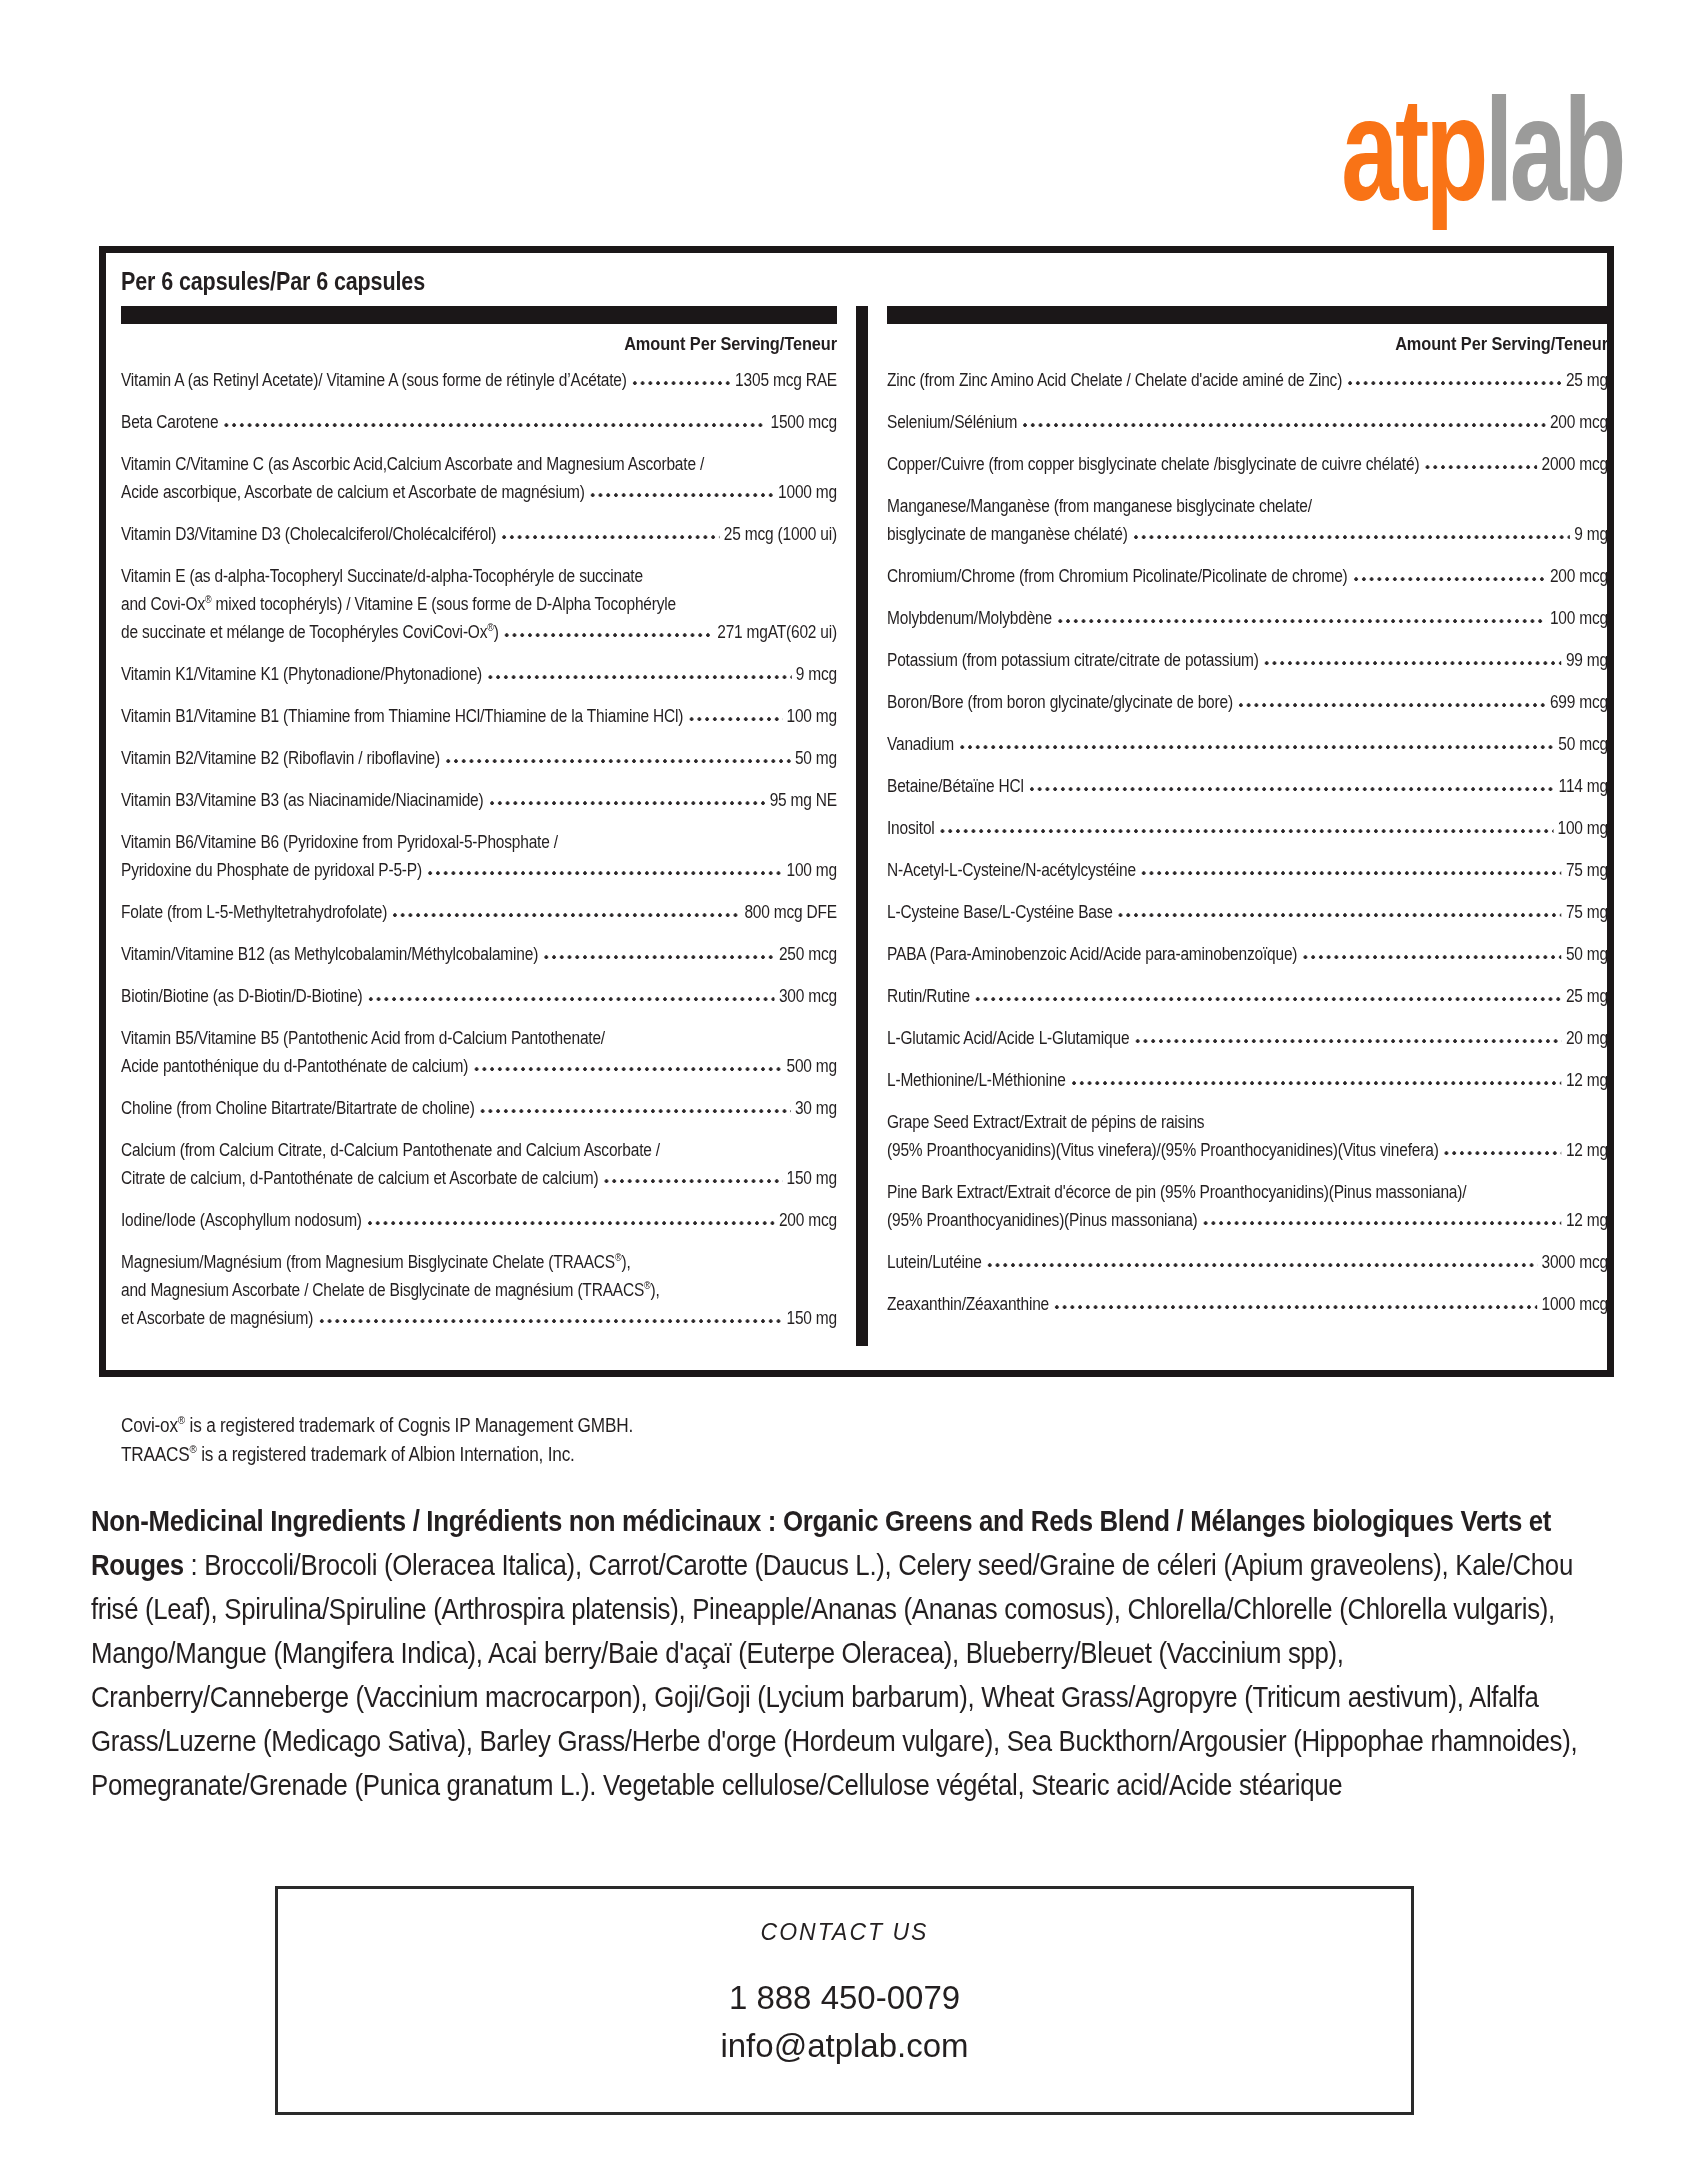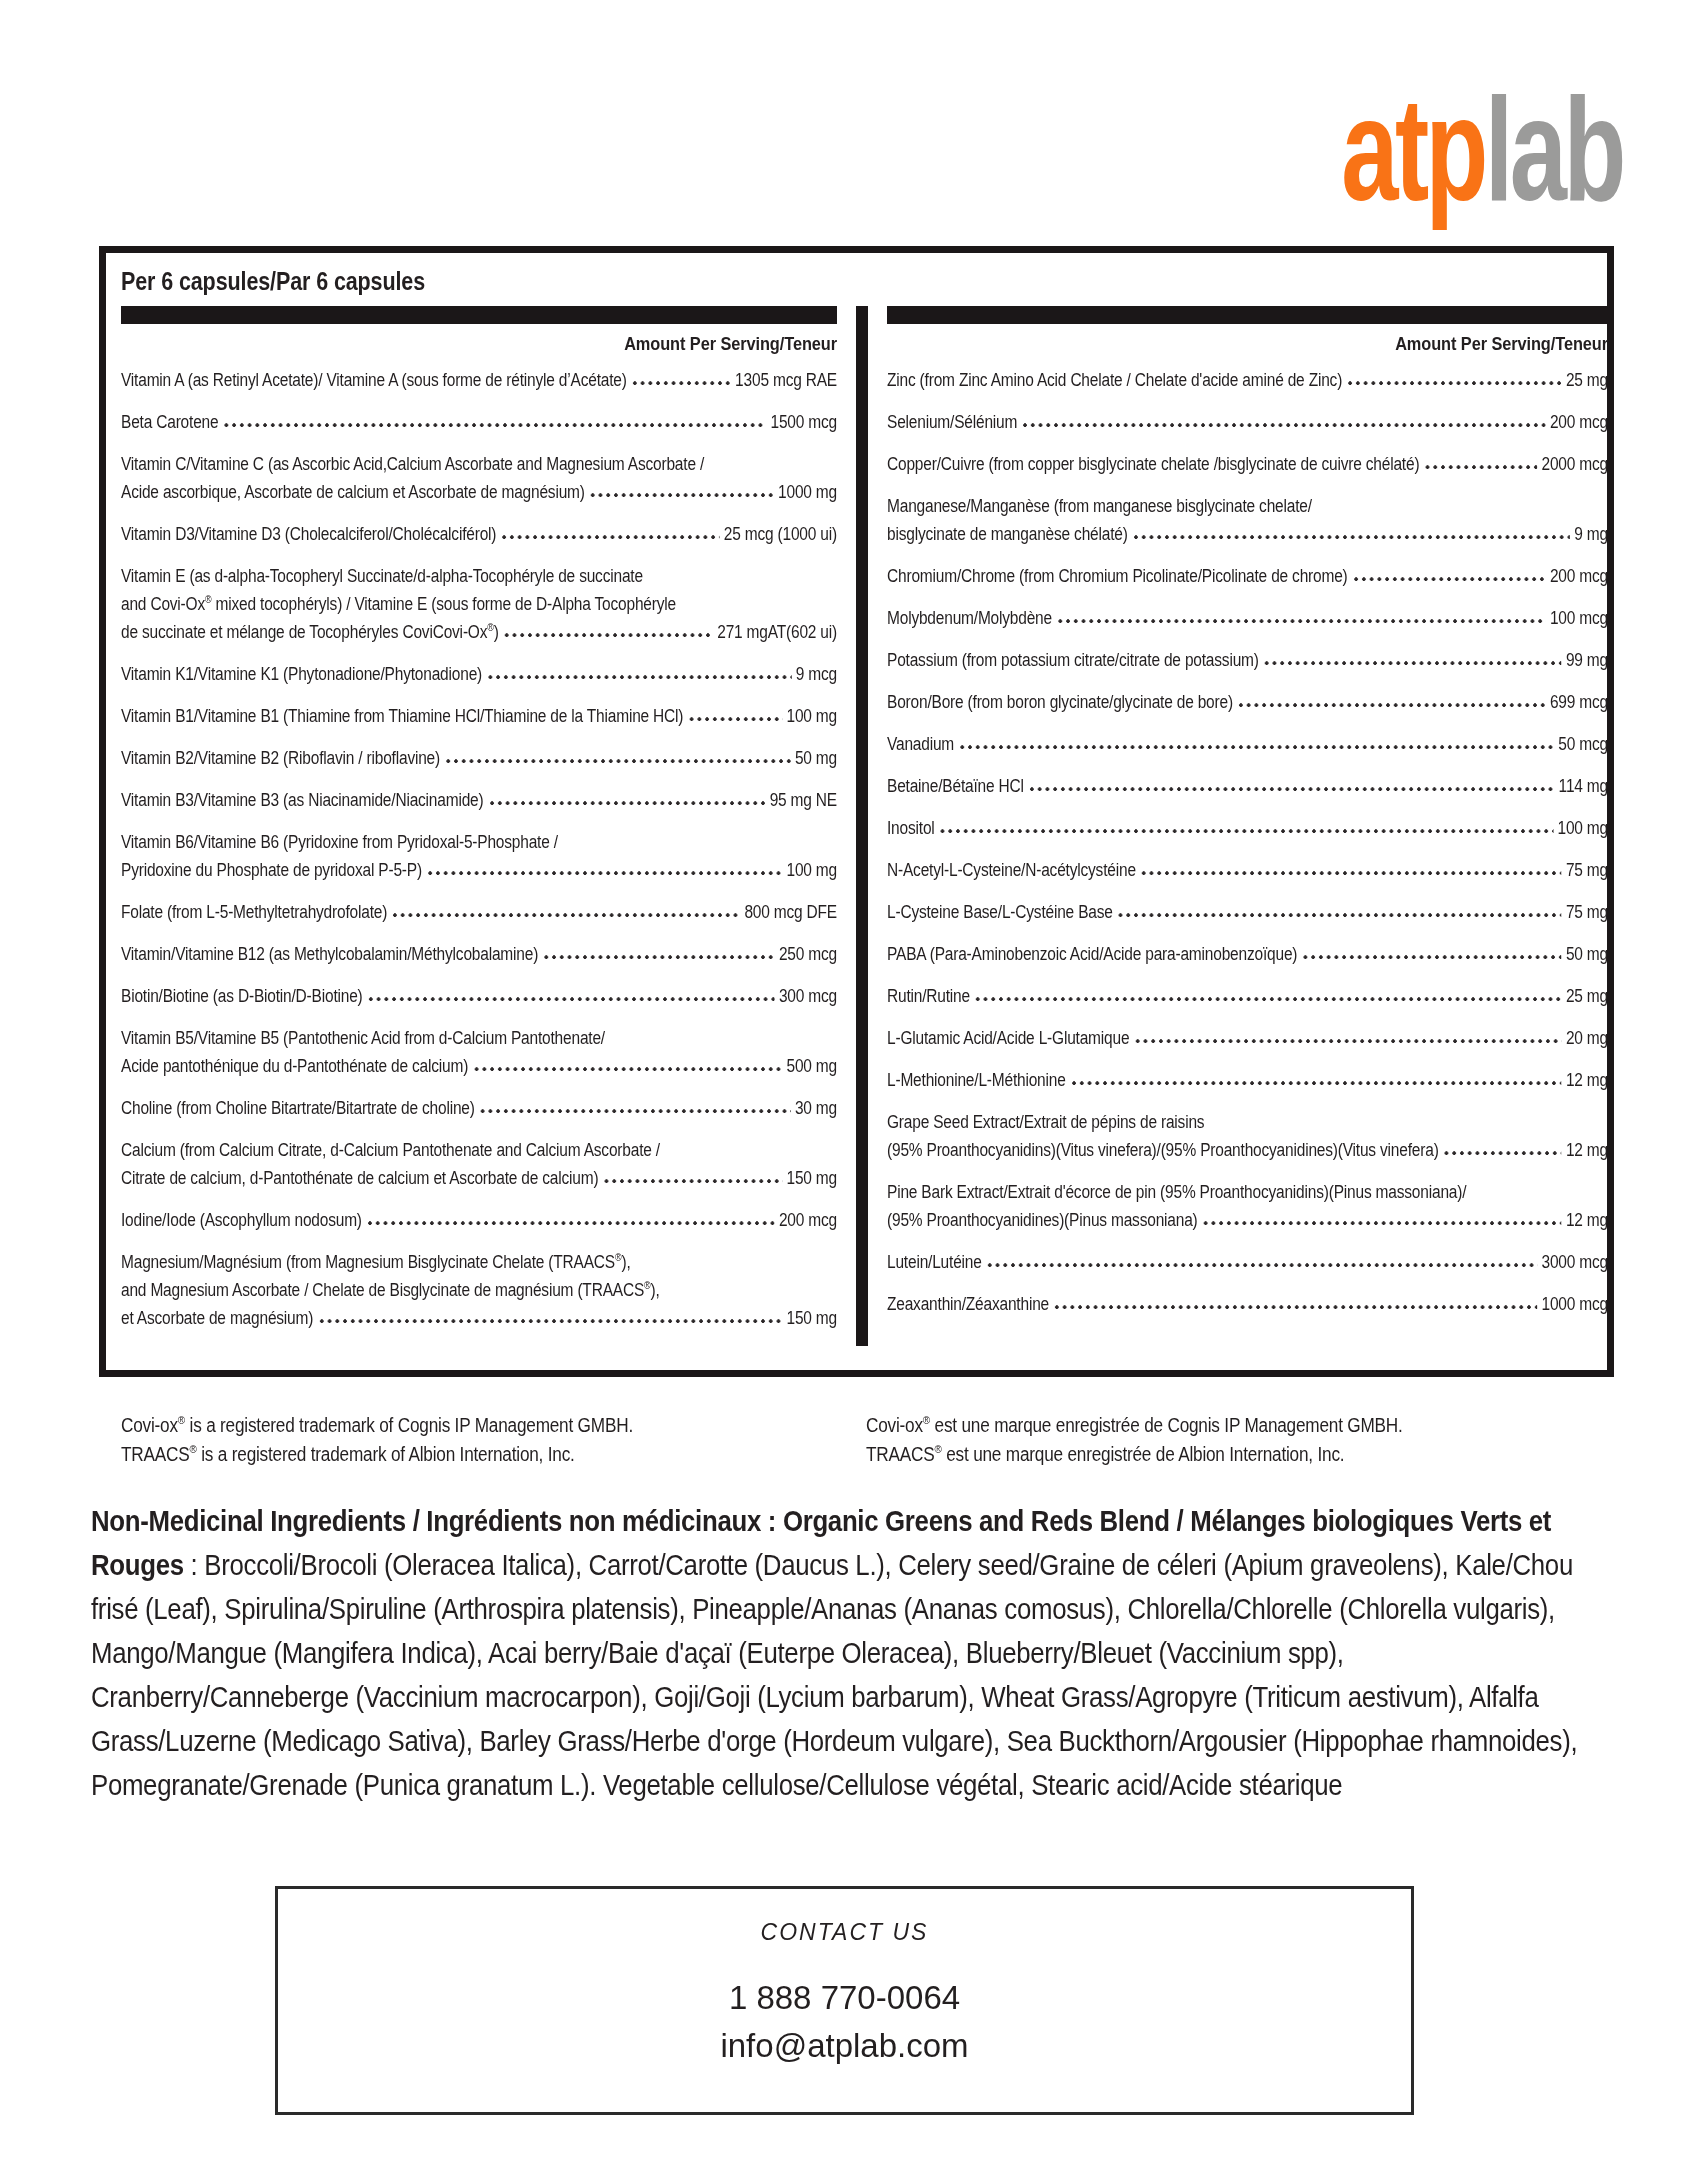--- a/index.html
+++ b/index.html
@@ -399,32 +399,26 @@
     </div>
   </div>
 
   <div class="tm-row">
     <div class="tm-left">
       <div class="tm-block cx" id="tm-en">
           <div>Covi-ox<sup>®</sup> is a registered trademark of Cognis IP Management GMBH.</div>
           <div>TRAACS<sup>®</sup> is a registered trademark of Albion Internation, Inc.</div>
         </div>
     </div>
-    <div class="tm-right">
-      <div class="tm-block cx" id="tm-fr">
-          <div>Covi-ox<sup>®</sup> est une marque enregistrée de Cognis IP Management GMBH.</div>
-          <div>TRAACS<sup>®</sup> est une marque enregistrée de Albion Internation, Inc.</div>
-        </div>
-    </div>
   </div>
 
   <div class="nonmed-wrap">
     <div class="nonmed cx"><span class="lead">Non-Medicinal Ingredients / Ingrédients non médicinaux : Organic Greens and Reds Blend / Mélanges biologiques Verts et Rouges</span><span> : Broccoli/Brocoli (Oleracea Italica), Carrot/Carotte (Daucus L.), Celery seed/Graine de céleri (Apium graveolens), Kale/Chou frisé (Leaf), Spirulina/Spiruline (Arthrospira platensis), Pineapple/Ananas (Ananas comosus), Chlorella/Chlorelle (Chlorella vulgaris), Mango/Mangue (Mangifera Indica), Acai berry/Baie d'açaï (Euterpe Oleracea), Blueberry/Bleuet (Vaccinium spp), Cranberry/Canneberge (Vaccinium macrocarpon), Goji/Goji (Lycium barbarum), Wheat Grass/Agropyre (Triticum aestivum), Alfalfa Grass/Luzerne (Medicago Sativa), Barley Grass/Herbe d'orge (Hordeum vulgare), Sea Buckthorn/Argousier (Hippophae rhamnoides), Pomegranate/Grenade (Punica granatum L.). Vegetable cellulose/Cellulose végétal, Stearic acid/Acide stéarique</span></div>
   </div>
 
   <div class="contact">
     <div class="contact-heading">CONTACT US</div>
-    <div class="contact-phone">1 888 770-0064</div>
+    <div class="contact-phone">1 888 450-0079</div>
     <div class="contact-email">info@atplab.com</div>
   </div>
 
 </div>
 
 
 </body></html>

